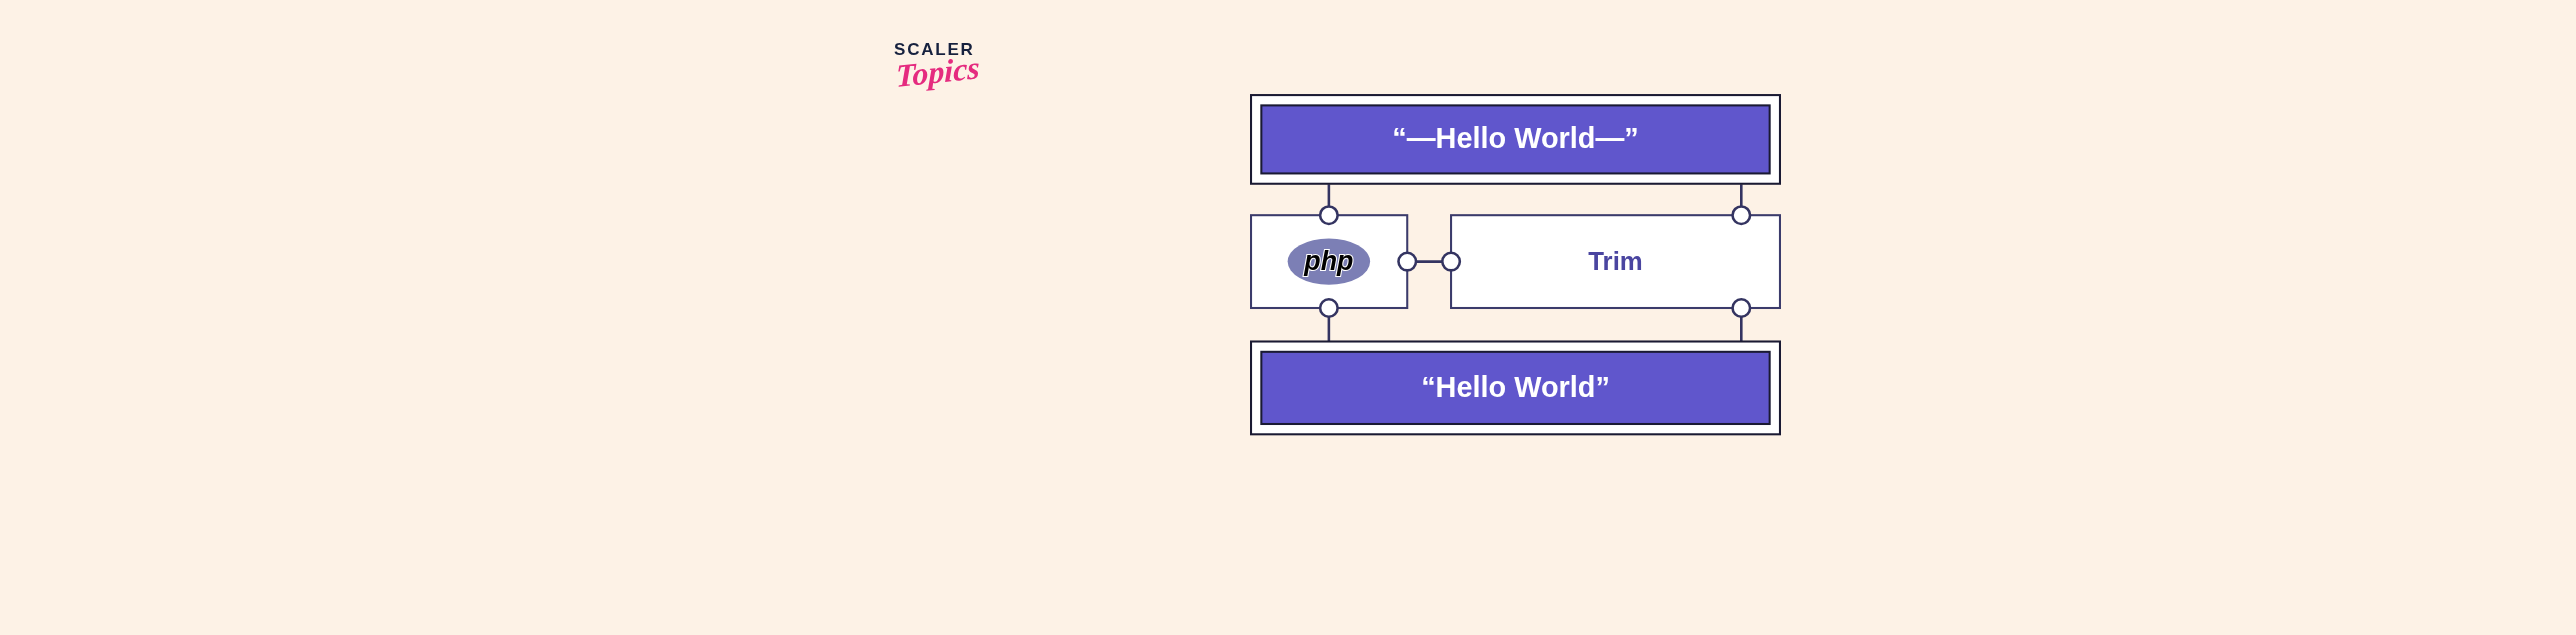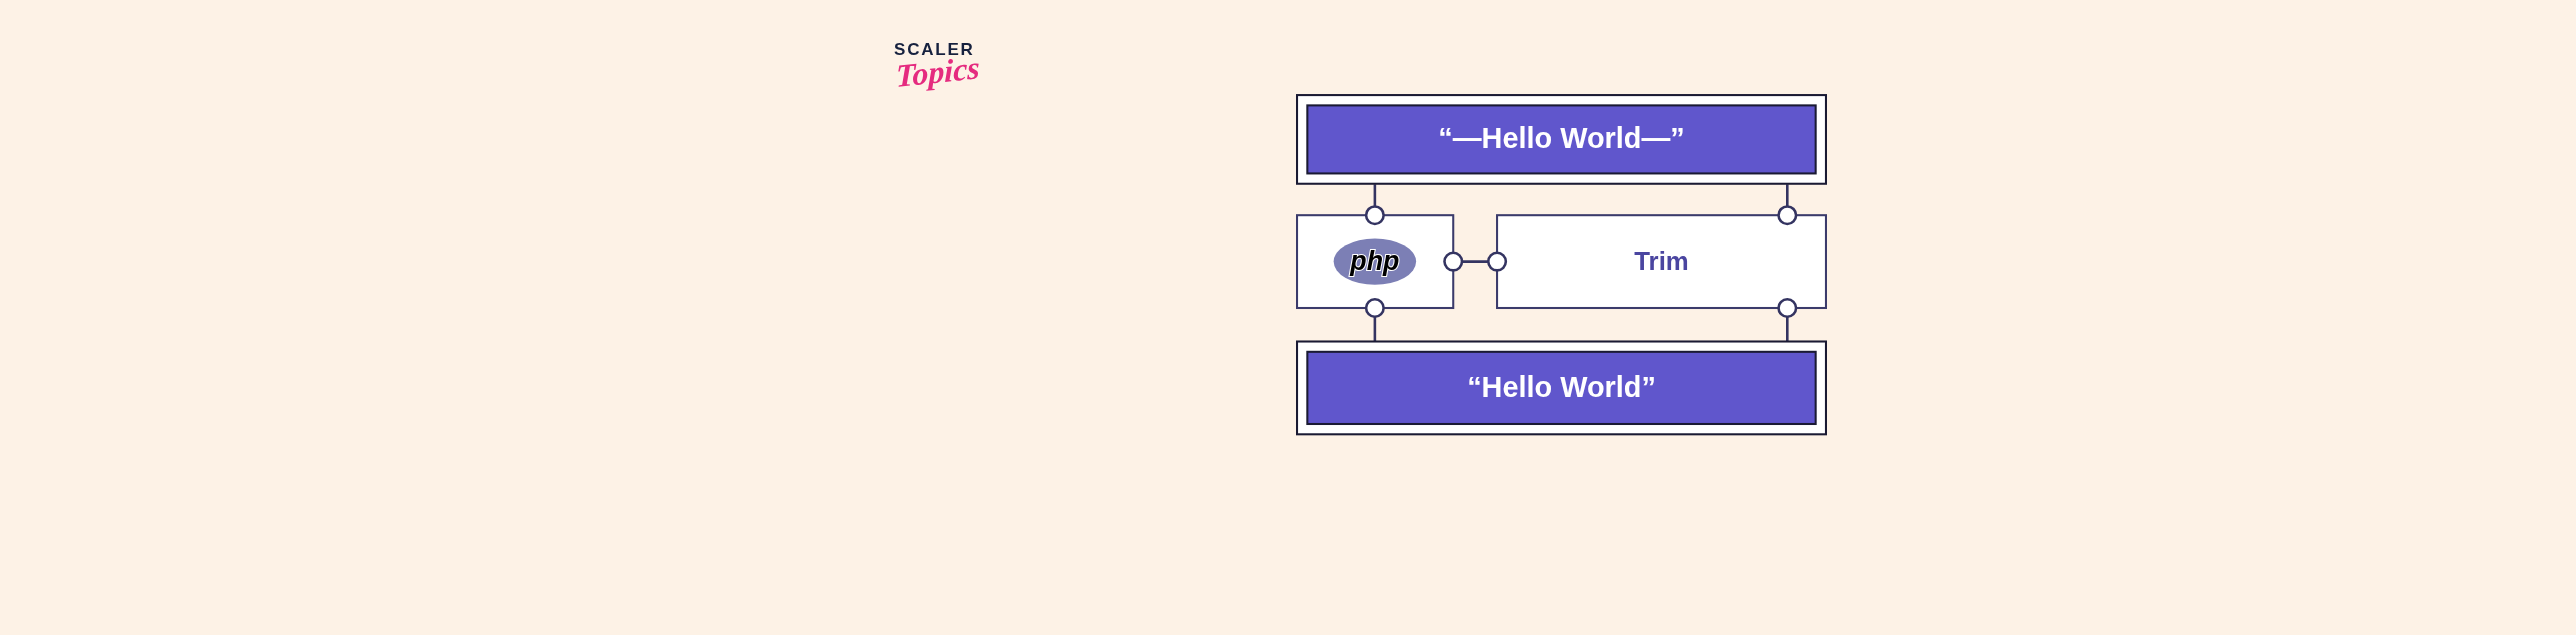--- a/index.html
+++ b/index.html
@@ -47,21 +47,20 @@
     transform-origin: left center;
   }
 
   
   #diagram {
     position: absolute;
     left: 1250px;
     top: 94px;
     width: 531px;
     height: 445px;
-    margin-left: 46px;
   }
   #diagram svg {
     display: block;
     width: 531px;
     height: 445px;
     overflow: visible;
   }
 
   .framed-outer {
     fill: #FFFFFF;

